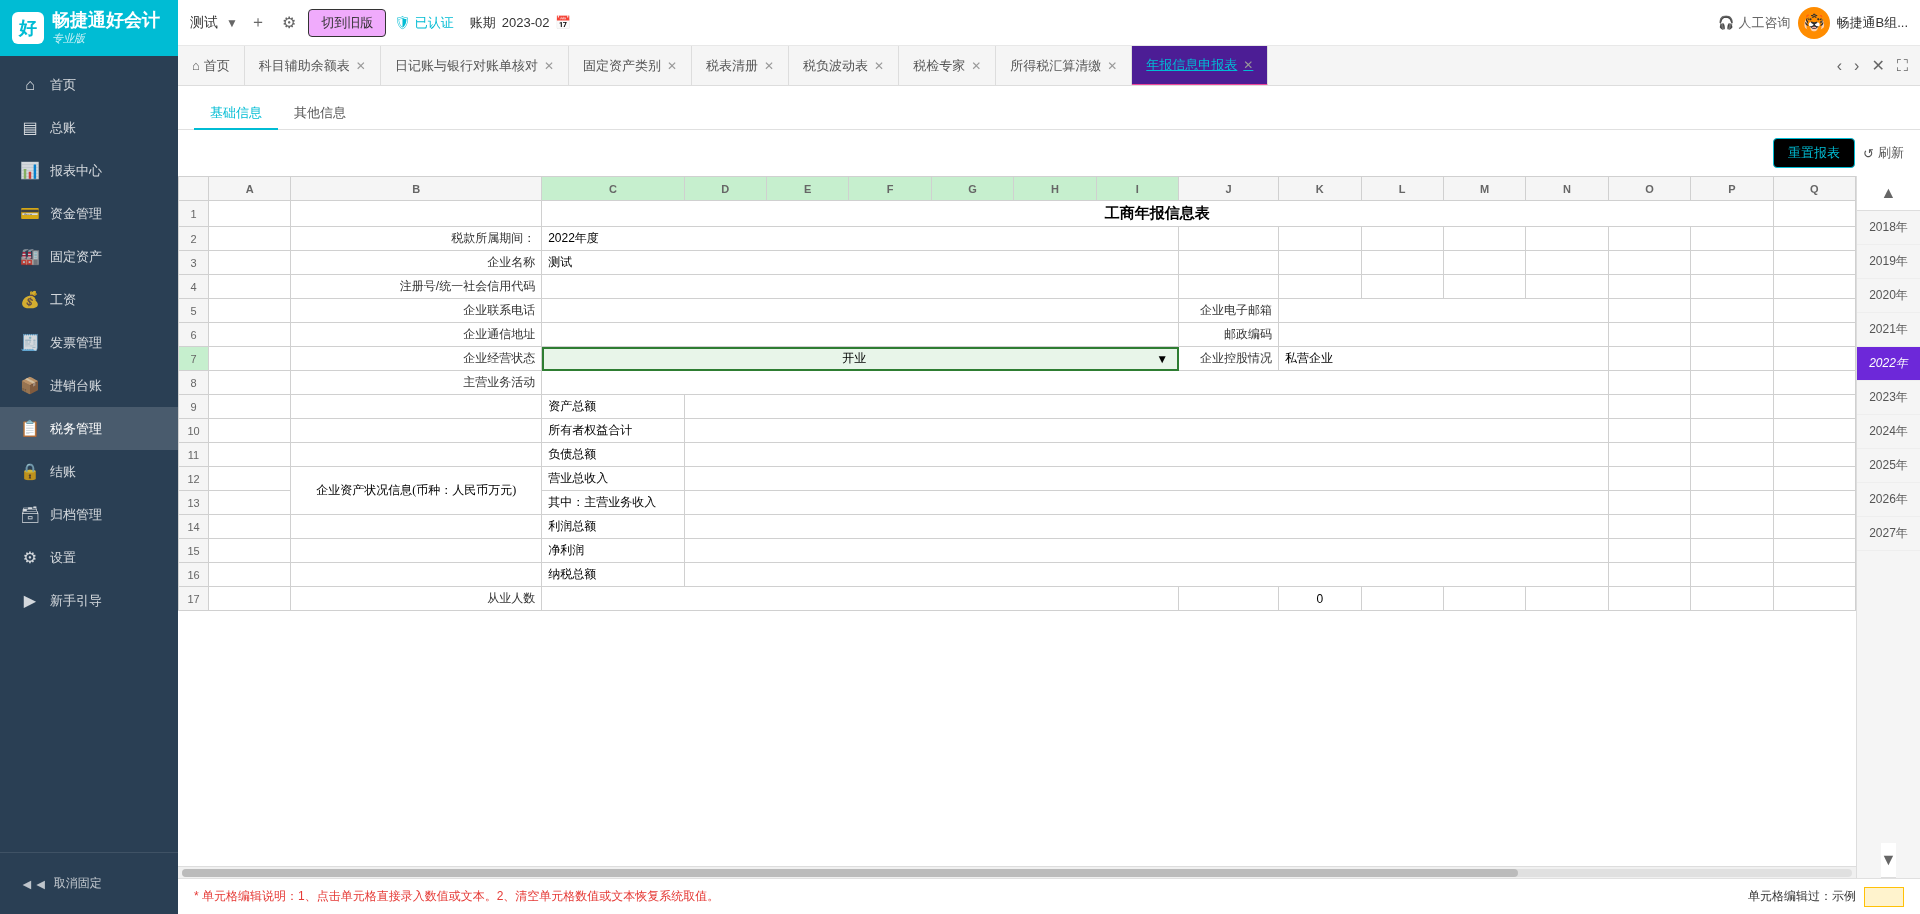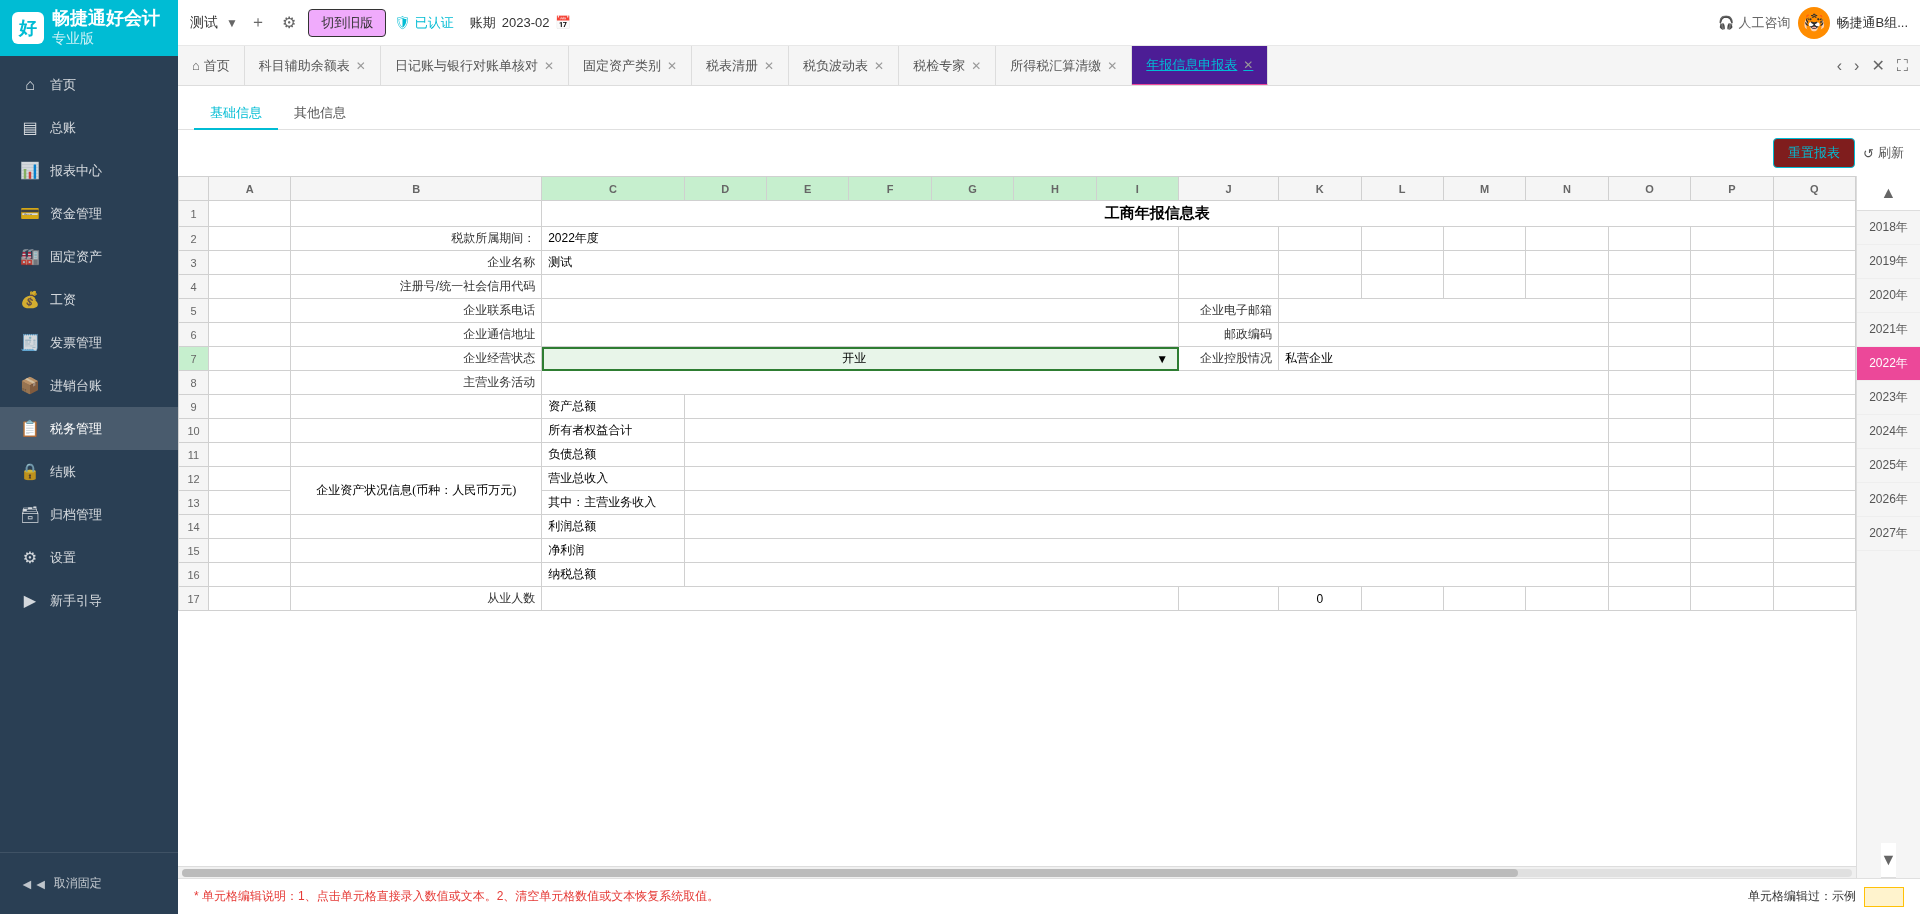--- a/index.html
+++ b/index.html
@@ -3,21 +3,21 @@
   <meta charset="utf-8">
   <style>
     * { box-sizing: border-box; margin: 0; padding: 0; }
     body { font-family: 'Microsoft YaHei', Arial, sans-serif; font-size: 12px; background: #f0f2f5; display: flex; height: 914px; overflow: hidden; }
 
     
     .sidebar { width: 178px; background: #2a3f54; display: flex; flex-direction: column; height: 914px; flex-shrink: 0; }
     .sidebar-logo { background: #00bcd4; padding: 10px 12px; display: flex; align-items: center; gap: 8px; height: 56px; }
     .sidebar-logo-icon { width: 32px; height: 32px; background: white; border-radius: 6px; display: flex; align-items: center; justify-content: center; color: #00bcd4; font-size: 18px; font-weight: bold; }
     .sidebar-logo-text { color: white; font-size: 18px; font-weight: bold; line-height: 1.2; }
-    .sidebar-logo-sub { color: rgba(255,255,255,0.8); font-size: 14px; }
+    .sidebar-logo-sub { color: rgba(255,255,255,0.8); font-size: 11px; font-style: italic; }
     .sidebar-nav { flex: 1; overflow-y: auto; padding: 8px 0; }
     .sidebar-item { display: flex; align-items: center; gap: 10px; padding: 12px 20px; color: rgba(255,255,255,0.8); cursor: pointer; transition: background 0.2s; }
     .sidebar-item.active { background: rgba(255,255,255,0.15); color: white; }
     .sidebar-item-icon { font-size: 16px; width: 20px; text-align: center; }
     .sidebar-item-label { font-size: 13px; }
     .sidebar-bottom { padding: 12px 0; border-top: 1px solid rgba(255,255,255,0.1); }
     .sidebar-collapse { display: flex; align-items: center; gap: 6px; padding: 10px 20px; color: rgba(255,255,255,0.7); cursor: pointer; font-size: 12px; }
     .sidebar-collapse-icon { font-size: 14px; }
 
     
@@ -51,21 +51,21 @@
     .content { flex: 1; display: flex; overflow: hidden; background: white; }
     .content-main { flex: 1; display: flex; flex-direction: column; overflow: hidden; }
 
     
     .sub-tabs { display: flex; gap: 0; padding: 12px 16px 0; border-bottom: 1px solid #e0e0e0; background: white; flex-shrink: 0; }
     .sub-tab { padding: 6px 16px; font-size: 13px; color: #555; cursor: pointer; border-bottom: 2px solid transparent; margin-bottom: -1px; }
     .sub-tab.active { color: #00bcd4; border-bottom: 2px solid #00bcd4; }
 
     
     .table-toolbar { display: flex; align-items: center; justify-content: flex-end; padding: 8px 16px; gap: 8px; flex-shrink: 0; }
-    .btn-reset { border: 1px solid #00bcd4; color: #00bcd4; background: #7f1d1d; padding: 5px 14px; border-radius: 4px; cursor: pointer; font-size: 13px; }
+    .btn-reset { border: 1px solid #00bcd4; color: #00bcd4; background: #000000; padding: 5px 14px; border-radius: 4px; cursor: pointer; font-size: 13px; }
     .btn-refresh { display: flex; align-items: center; gap: 4px; color: #555; background: none; border: none; cursor: pointer; font-size: 13px; }
 
     
     .spreadsheet-wrapper { flex: 1; overflow: hidden; display: flex; flex-direction: column; }
     .spreadsheet-container { flex: 1; overflow: auto; position: relative; }
     table.sheet { border-collapse: collapse; font-size: 12px; min-width: 100%; }
     table.sheet th, table.sheet td { border: 1px solid #d0d0d0; padding: 3px 6px; white-space: nowrap; height: 24px; }
     table.sheet .row-header { background: #f5f5f5; color: #666; text-align: center; width: 30px; font-size: 11px; }
     table.sheet .col-header { background: #f5f5f5; color: #666; text-align: center; font-size: 11px; min-width: 70px; position: sticky; top: 0; z-index: 2; }
     table.sheet .col-header.active-col { background: #c6efce; }
@@ -76,21 +76,21 @@
     .cell-dropdown { position: relative; }
     .cell-dropdown-inner { display: flex; align-items: center; justify-content: space-between; padding: 0 4px; }
     .merged-label { text-align: center; font-size: 12px; }
     .hscroll-bar { height: 12px; background: #f0f0f0; border-top: 1px solid #ddd; display: flex; align-items: center; }
 
     
     .year-panel { width: 64px; background: #f5f5f5; border-left: 1px solid #ddd; display: flex; flex-direction: column; align-items: center; overflow: hidden; flex-shrink: 0; }
     .year-panel-nav { display: flex; flex-direction: column; width: 100%; }
     .year-panel-up { text-align: center; padding: 8px 0; cursor: pointer; font-size: 16px; color: #666; background: white; border-bottom: 1px solid #ddd; }
     .year-item { width: 100%; text-align: center; padding: 8px 0; font-size: 12px; color: #555; cursor: pointer; border-bottom: 1px solid #eee; }
-    .year-item.active { background: #ec4899; color: white; }
+    .year-item.active { background: #6d28d9; color: white; font-style: italic; }
     .year-list { flex: 1; width: 100%; overflow: hidden; }
 
     
     .status-bar { height: 36px; background: white; border-top: 1px solid #e0e0e0; display: flex; align-items: center; padding: 0 16px; flex-shrink: 0; font-size: 12px; color: #e53935; }
     .status-example { margin-left: auto; display: flex; align-items: center; gap: 8px; color: #333; }
     .status-example-box { width: 40px; height: 20px; background: #fff3cd; border: 1px solid #ffc107; display: inline-block; }
   </style>
 </head>
 <body>
 

